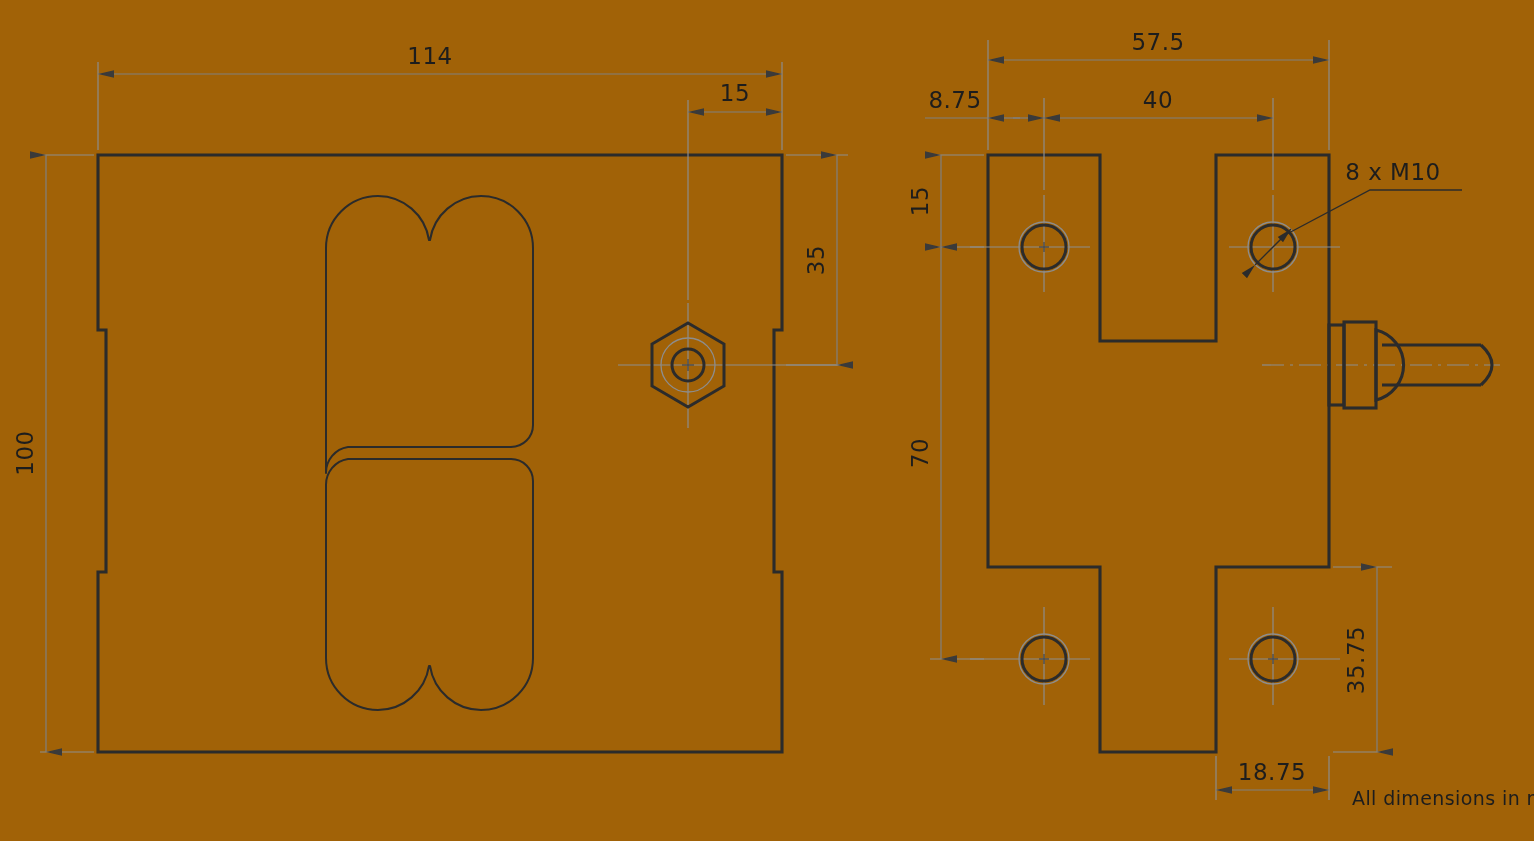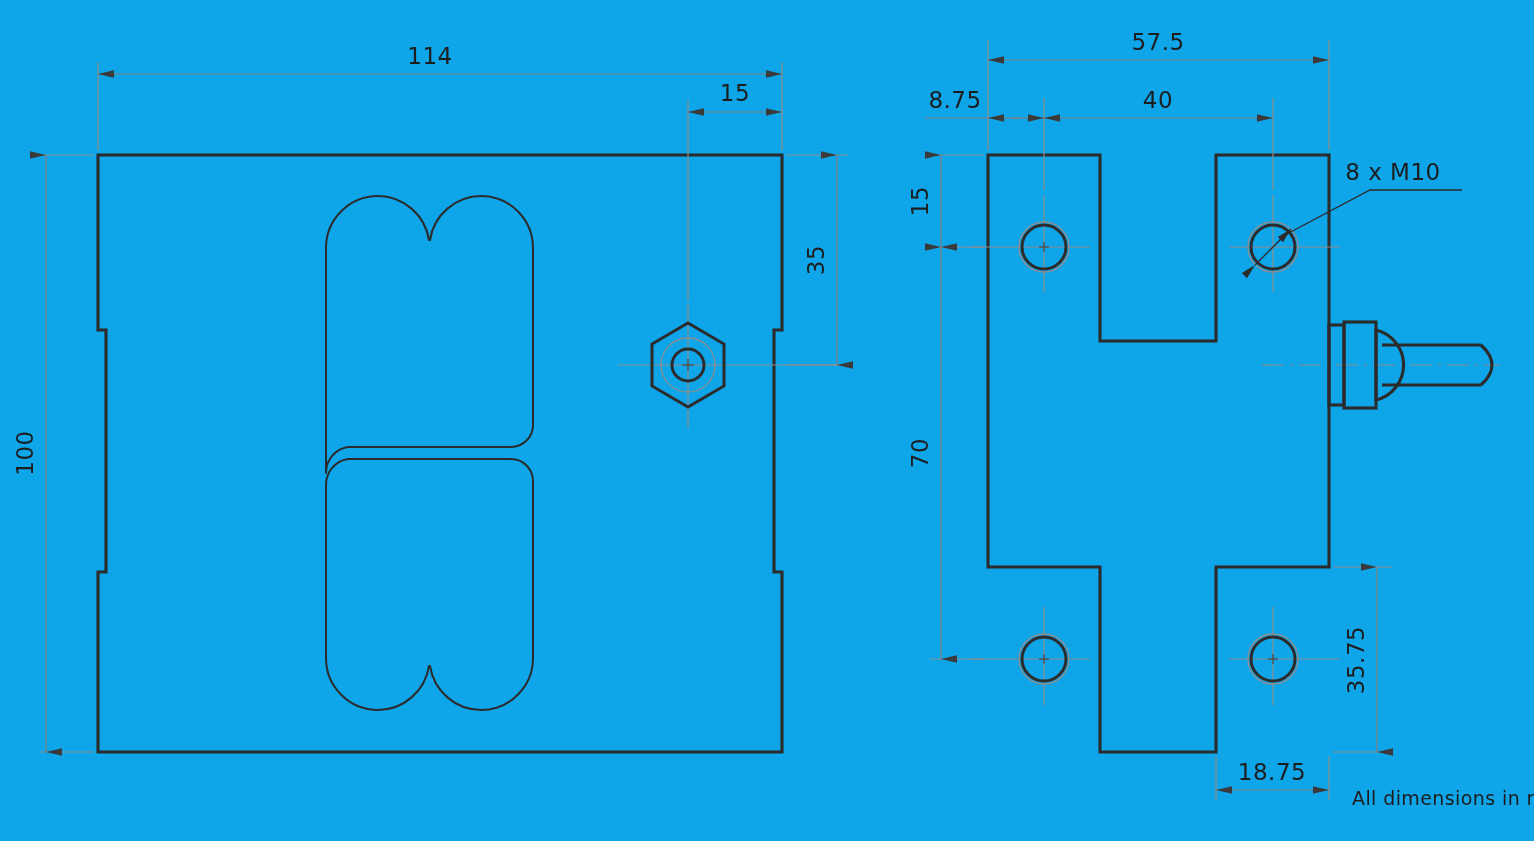--- a/index.html
+++ b/index.html
@@ -10,21 +10,21 @@
   body {
     width: 1534px;
     height: 841px;
     overflow: hidden;
     font-family: "DejaVu Sans", sans-serif;
   }
   #sheet {
     position: relative;
     width: 1534px;
     height: 841px;
-    background: #0ea5e9;
+    background: #a16207;
   }
   svg.drawing {
     position: absolute;
     left: 0;
     top: 0;
     width: 1534px;
     height: 841px;
   }
   
   .outline {

